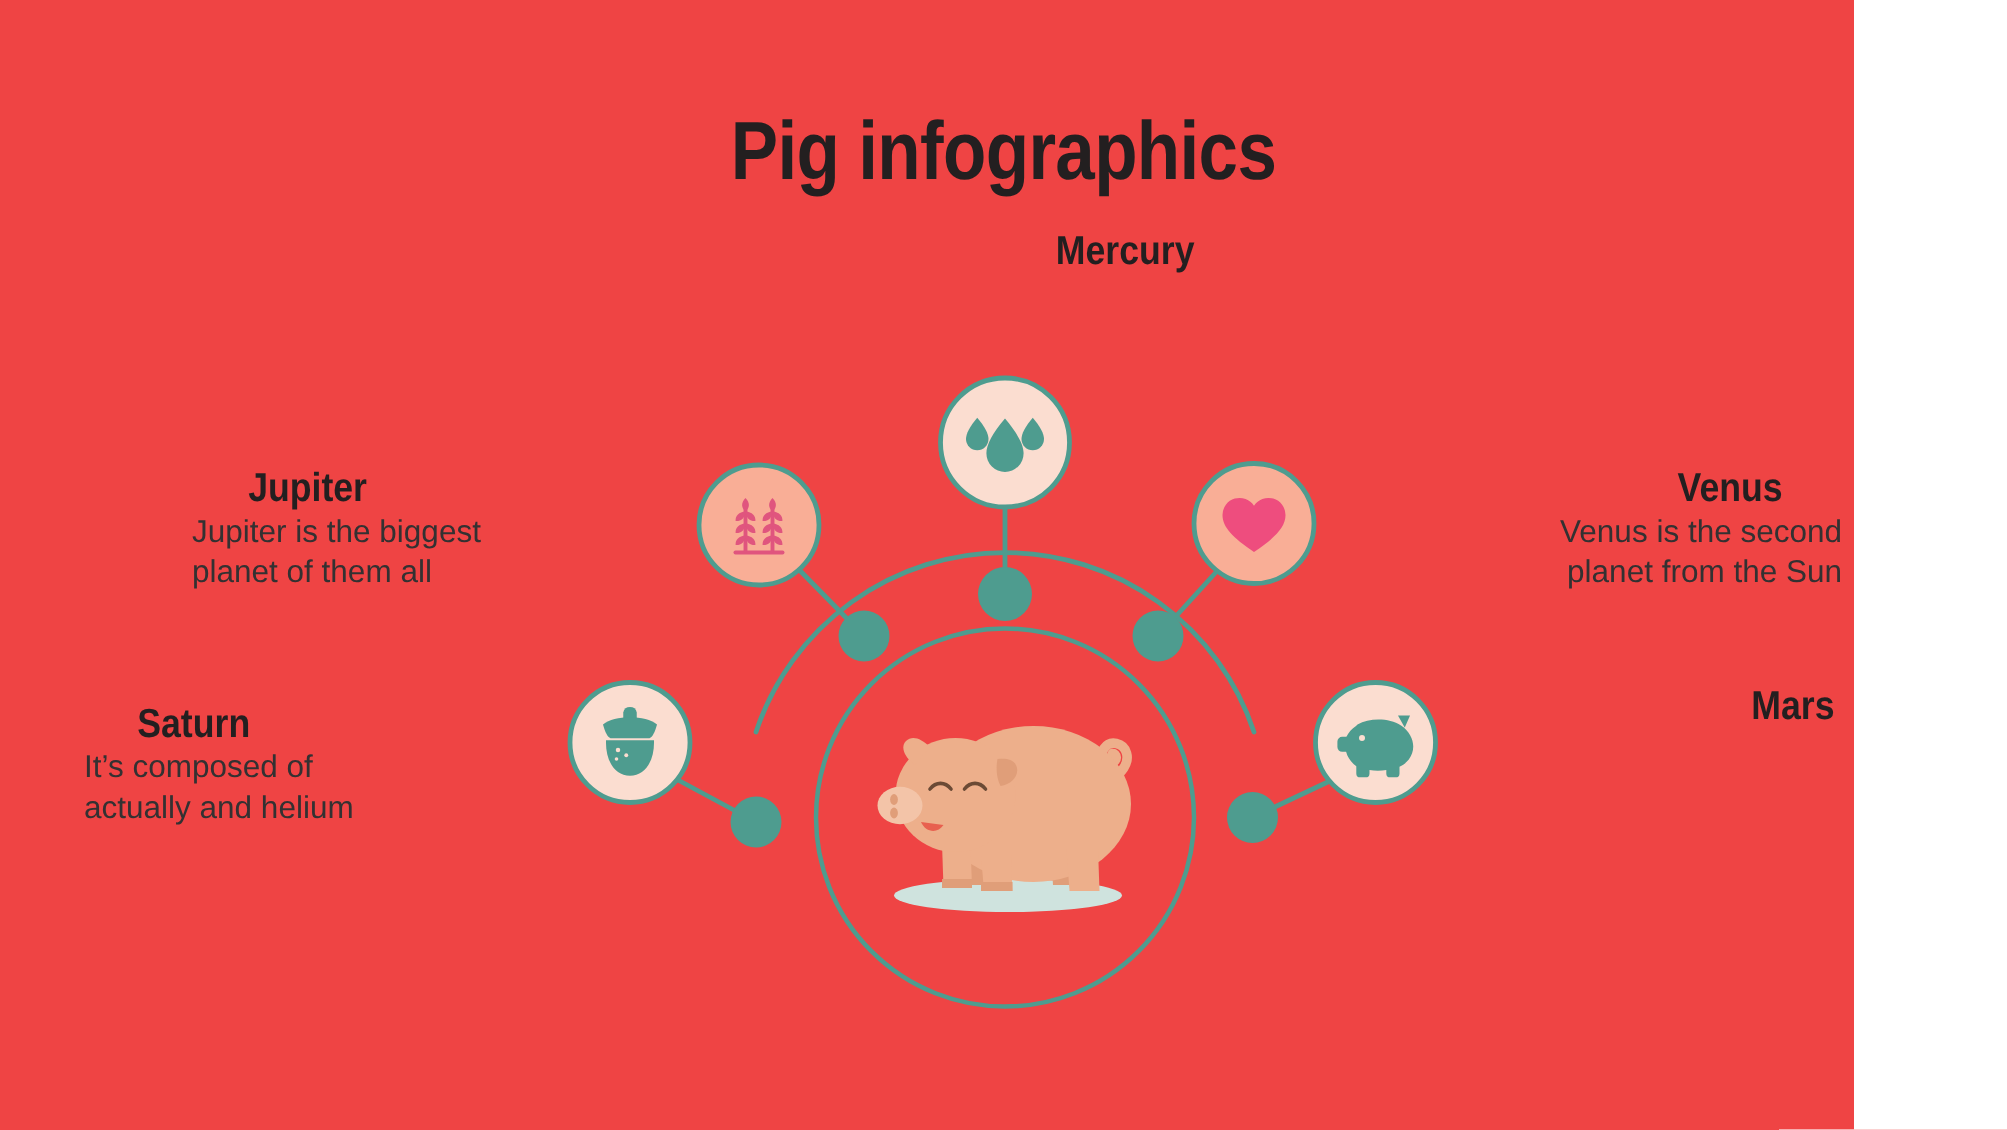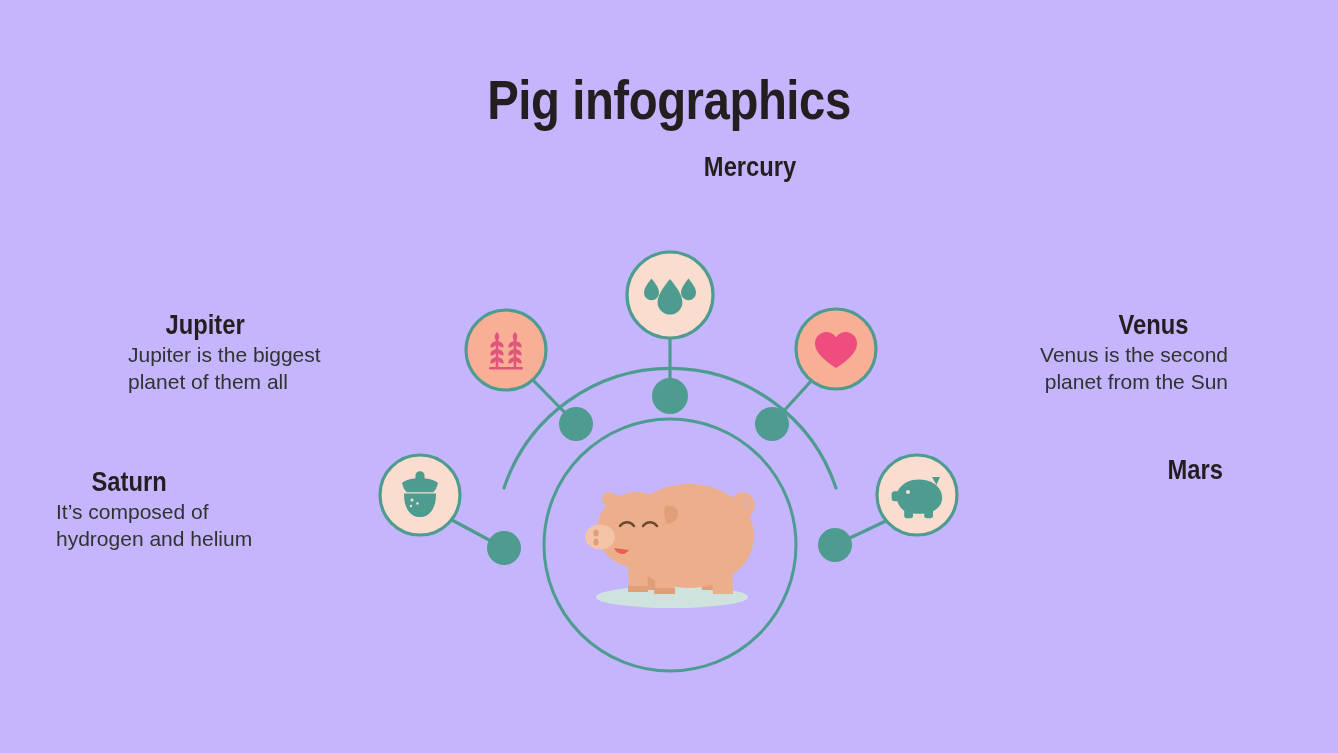--- a/index.html
+++ b/index.html
@@ -7,23 +7,23 @@
     margin: 0;
     padding: 0;
     background: #ffffff;
   }
   body {
     font-family: "Liberation Sans", sans-serif;
     -webkit-font-smoothing: antialiased;
   }
   #slide {
     position: relative;
-    width: 1338px;
+    width: 1236px;
     height: 753px;
-    background: #c4b5fd;
+    background: #ef4444;
     overflow: hidden;
   }
 
   
   #title {
     position: absolute;
     left: 0;
     top: 72px;
     width: 1338px;
     text-align: center;
@@ -223,20 +223,20 @@
 
   <div class="label left-al" id="lbl-venus">
     <span class="ttl">Venus</span>
     <span class="desc" style="white-space:pre-line">Venus is the second
 planet from the Sun</span>
   </div>
 
   <div class="label right-al" id="lbl-saturn">
     <span class="ttl">Saturn</span>
     <span class="desc" style="white-space:pre-line">It’s composed of
-hydrogen and helium</span>
+actually and helium</span>
   </div>
 
   <div class="label left-al" id="lbl-mars">
     <span class="ttl">Mars</span>
   </div>
 
 </div>
 
 </body></html>

